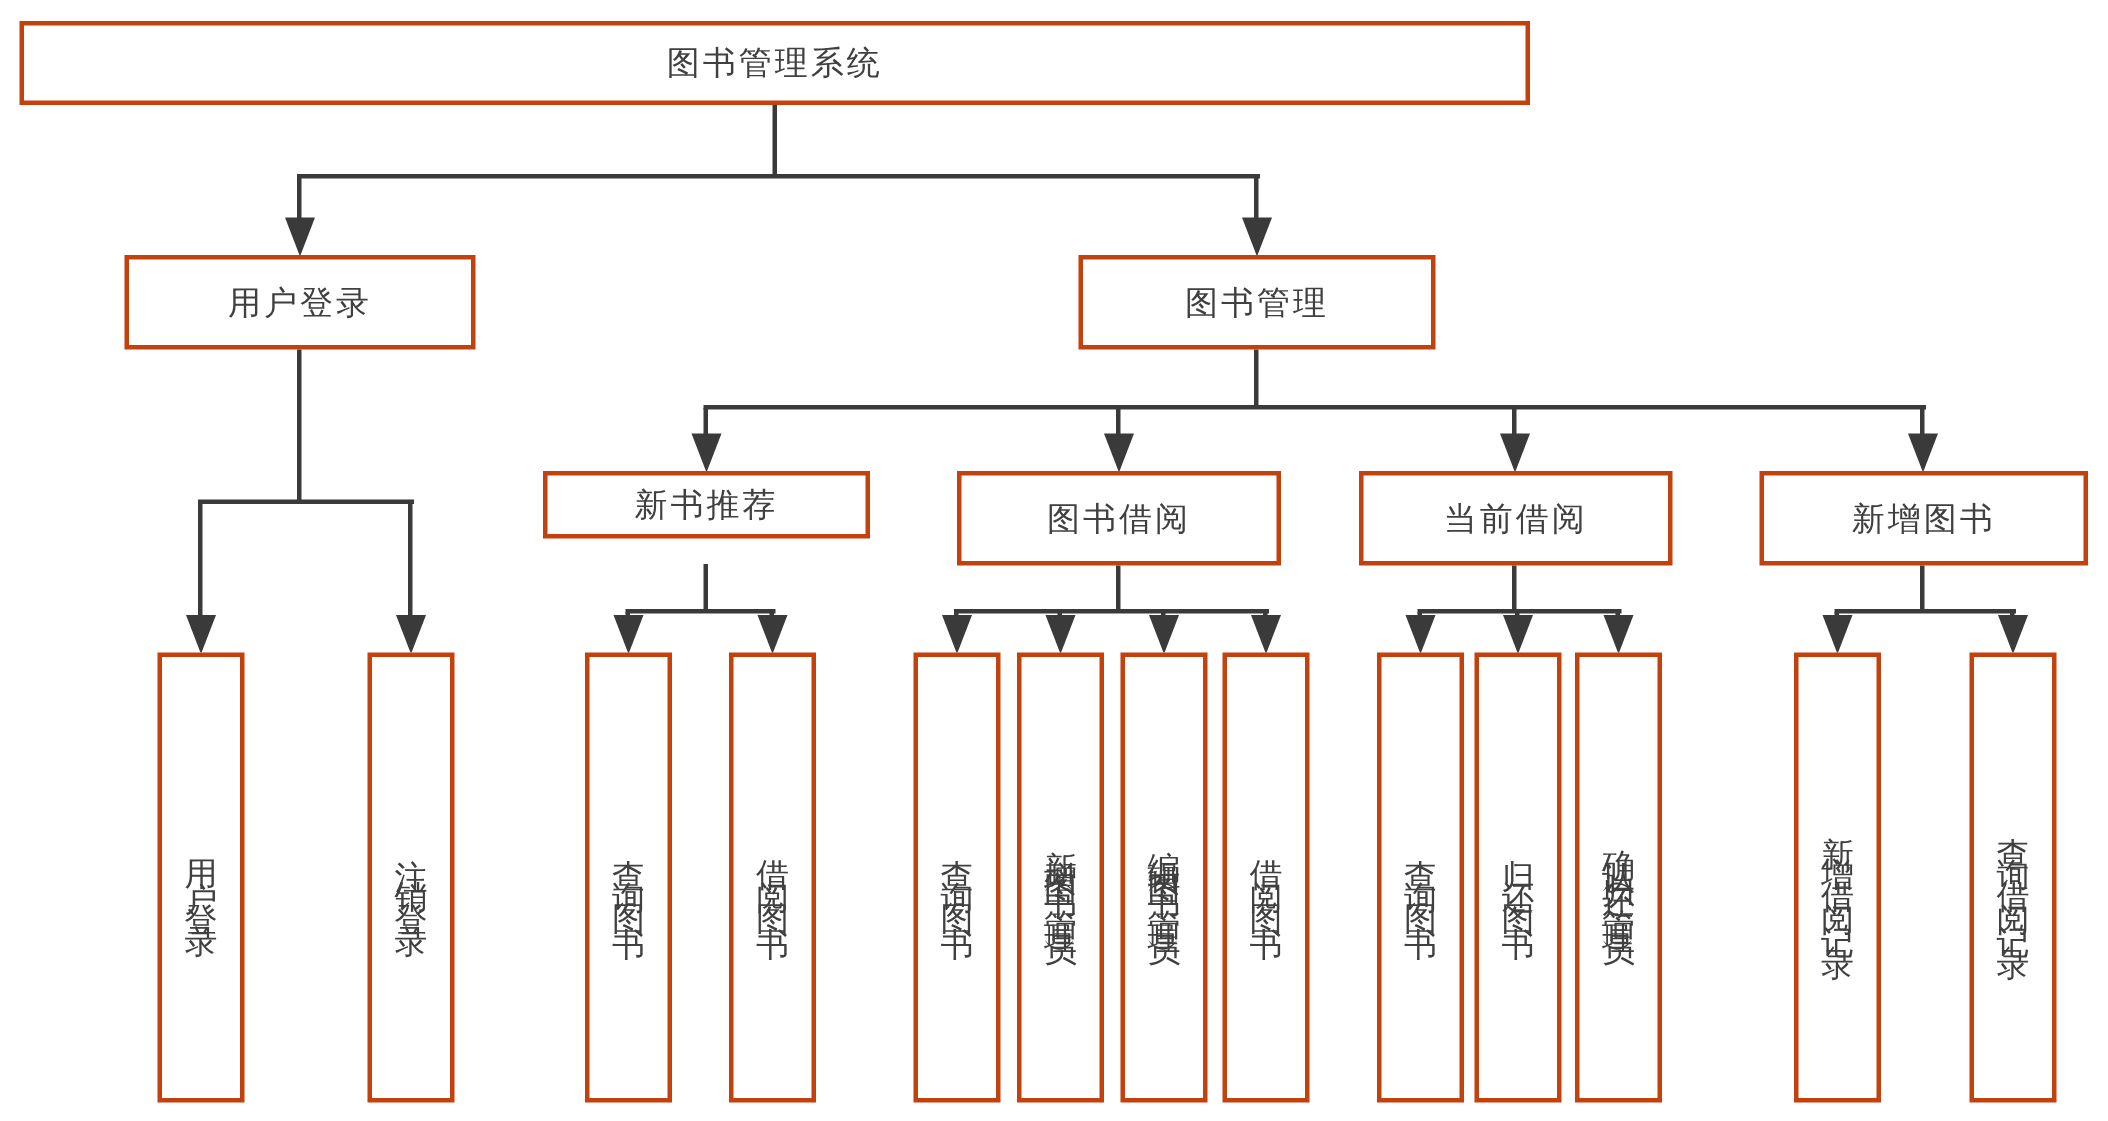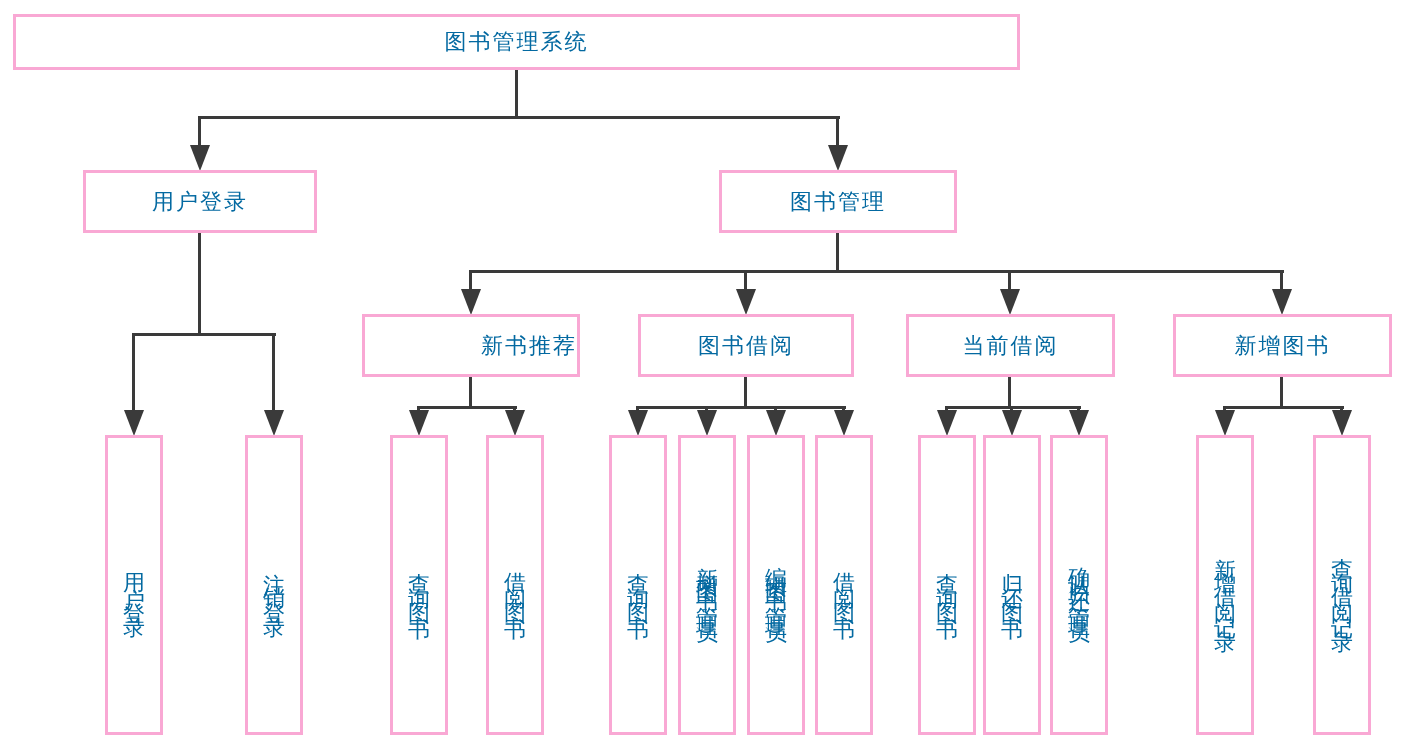--- a/index.html
+++ b/index.html
@@ -12,22 +12,22 @@
     position: relative;
     width: 1405px;
     height: 747px;
     background: #ffffff;
     overflow: hidden;
   }
   .node {
     position: absolute;
     box-sizing: border-box;
     background: #ffffff;
-    border: 3px solid #f9a8d4;
-    color: #0369a1;
+    border: 3px solid #c2410c;
+    color: #404040;
     display: flex;
     align-items: center;
     justify-content: center;
     font-size: 22px;
     text-align: center;
     z-index: 2;
   }
   .node.horizontal {
     letter-spacing: 2px;
   }
@@ -124,21 +124,21 @@
     <div class="arrow" style="left: 1332px; top: 410px;"></div>
     <div class="node horizontal" style="left: 13px; top: 14px; width: 1007px; height: 56px;">
       <span>图书管理系统</span>
     </div>
     <div class="node horizontal" style="left: 83px; top: 170px; width: 234px; height: 63px;">
       <span>用户登录</span>
     </div>
     <div class="node horizontal" style="left: 719px; top: 170px; width: 238px; height: 63px; text-align: right;">
       <span>图书管理</span>
     </div>
-    <div class="node horizontal" style="left: 362px; top: 314px; width: 218px; height: 63px; justify-content: flex-end;">
+    <div class="node horizontal" style="left: 362px; top: 314px; width: 218px; height: 45px;">
       <span>新书推荐</span>
     </div>
     <div class="node horizontal" style="left: 638px; top: 314px; width: 216px; height: 63px;">
       <span>图书借阅</span>
     </div>
     <div class="node horizontal" style="left: 906px; top: 314px; width: 209px; height: 63px;">
       <span>当前借阅</span>
     </div>
     <div class="node horizontal" style="left: 1173px; top: 314px; width: 219px; height: 63px;">
       <span>新增图书</span>

